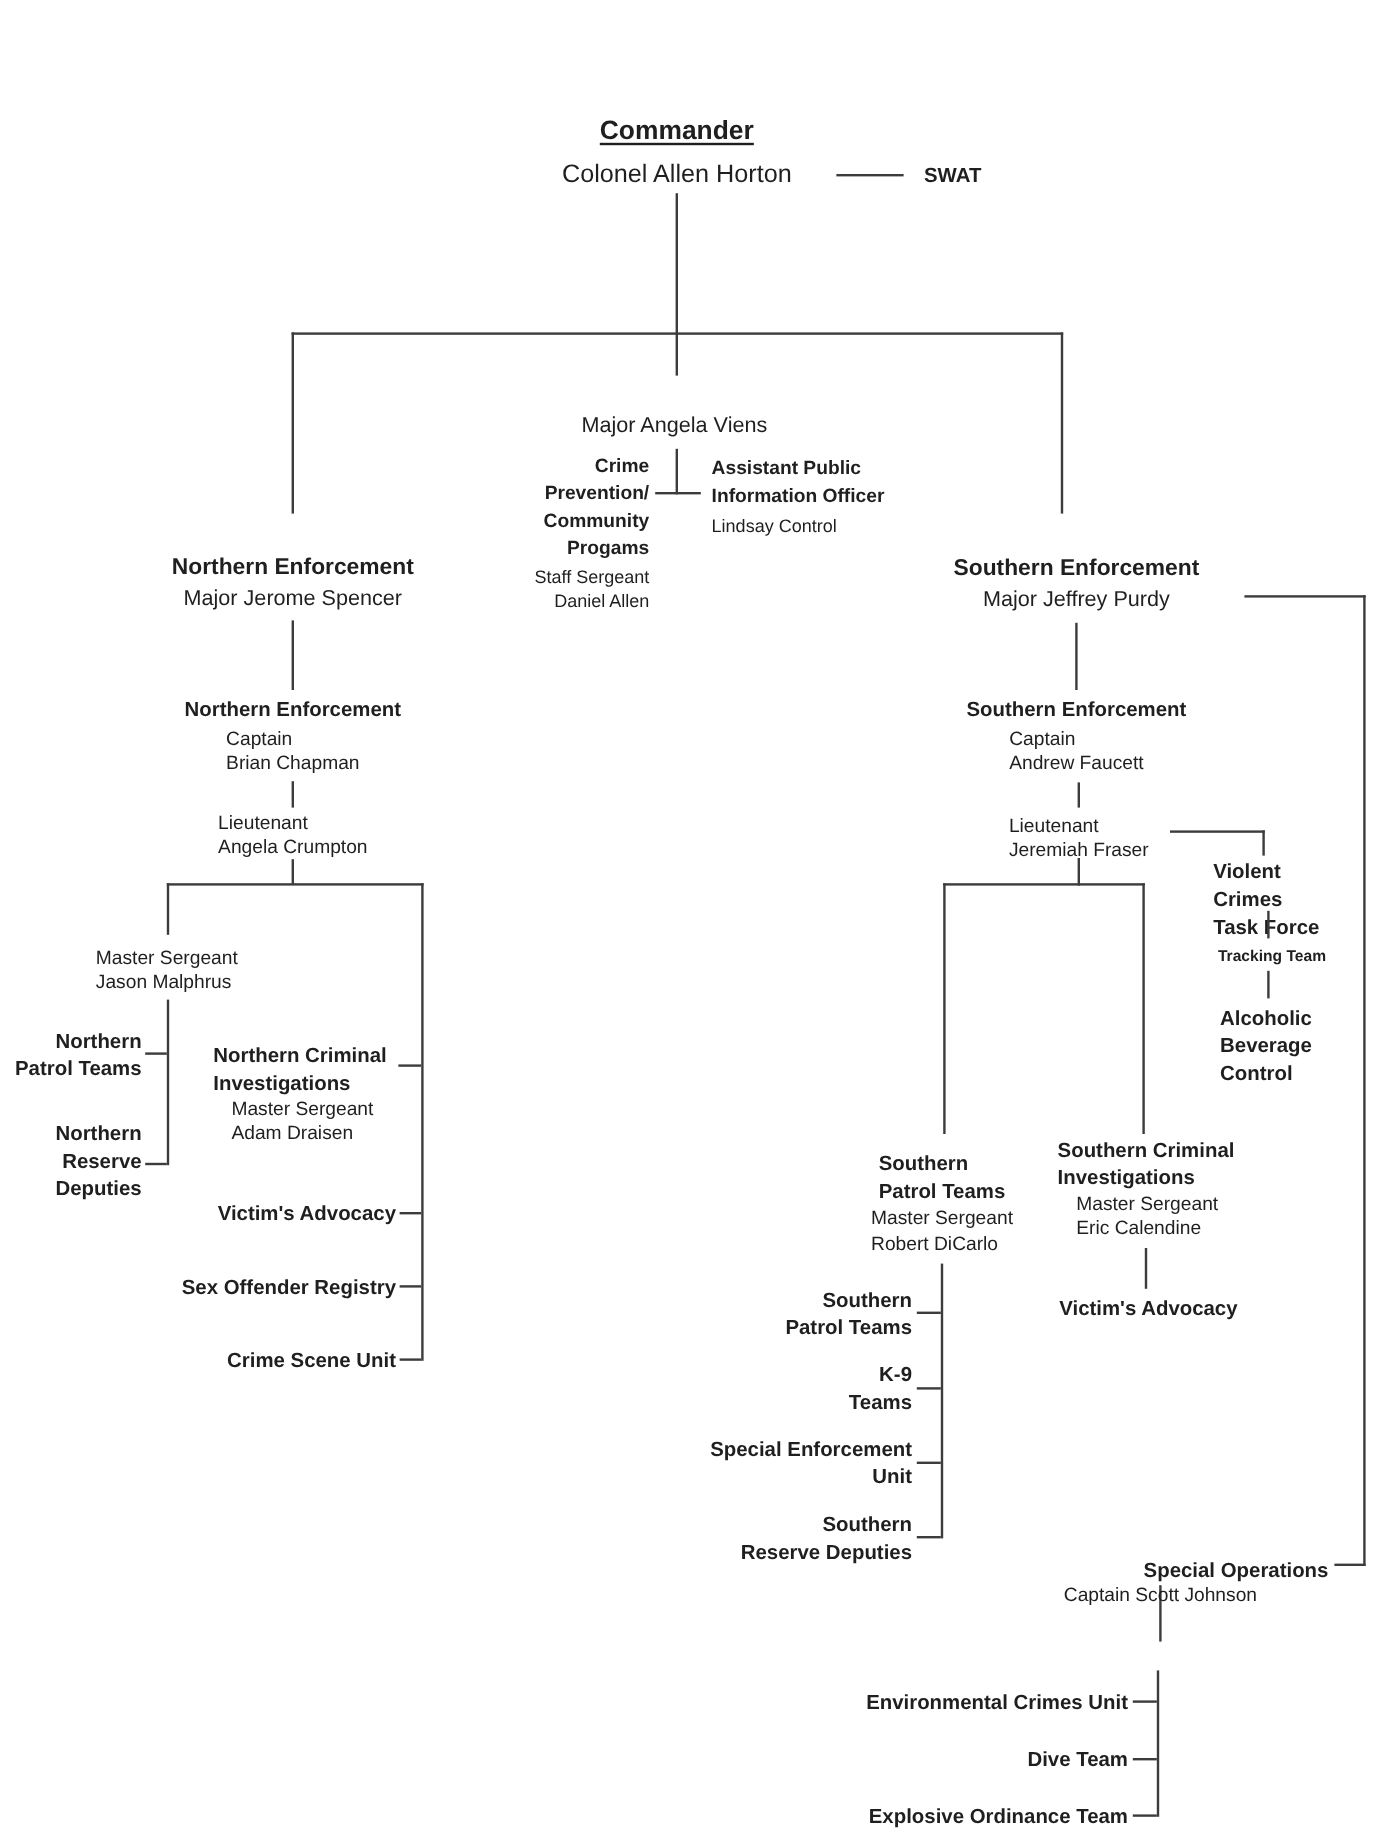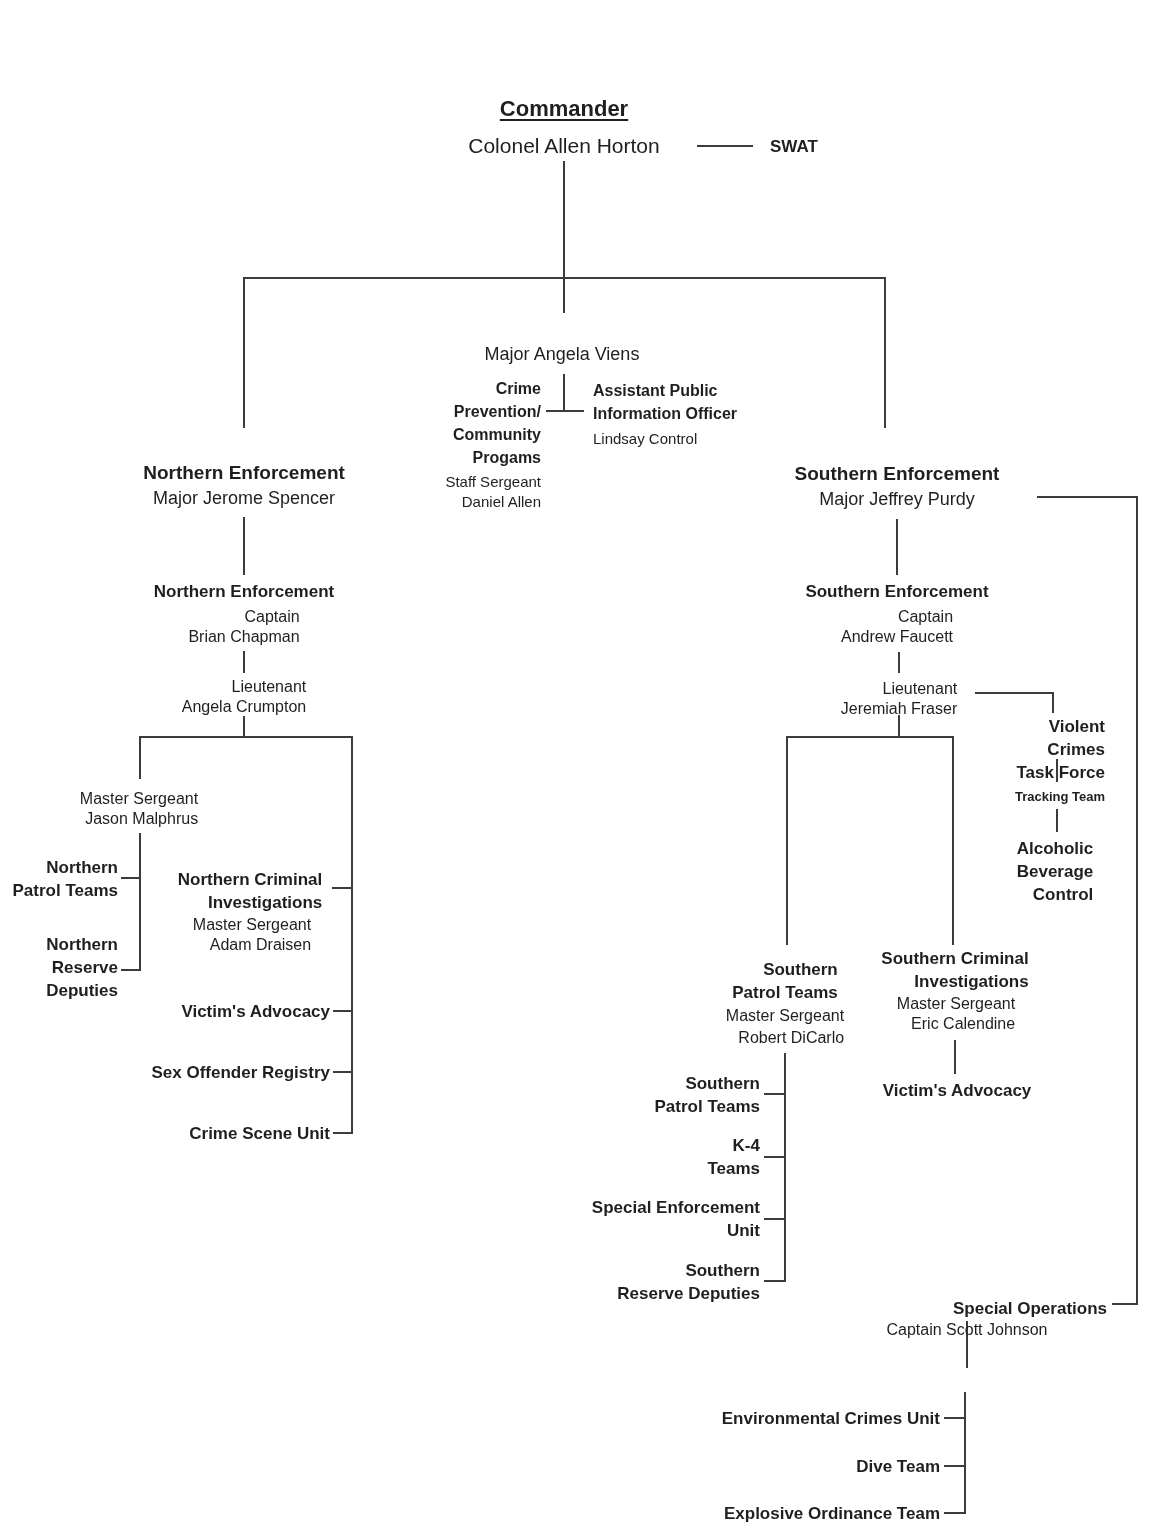--- a/index.html
+++ b/index.html
@@ -1,21 +1,21 @@
 <!DOCTYPE html>
 <html><head>
 <meta charset="utf-8">
 <style>
   html,body{margin:0;padding:0;background:#ffffff;}
   #canvas{
     position:relative;width:1152px;height:1536px;background:#ffffff;overflow:hidden;
     font-family:"Liberation Sans","DejaVu Sans",sans-serif;color:#1f1f1f;
   }
   .t{position:absolute;white-space:pre-line;line-height:23px;}
-  .c{transform:translateX(-50%);text-align:right;}
+  .c{transform:translateX(-50%);text-align:left;}
   .r{text-align:right;}
   .b{font-weight:bold;}
   .u{text-decoration:underline;text-underline-offset:3px;}
   .hl{position:absolute;height:2px;background:#3c3c3c;}
   .vl{position:absolute;width:2px;background:#3c3c3c;}
 </style>
 </head>
 <body>
 
 <div id="canvas">
@@ -111,21 +111,21 @@
 
   <div class="t c b" style="left:785px;top:958px;font-size:17px">Southern
 Patrol Teams</div>
   <div class="t c" style="left:785px;top:1005px;font-size:16px;line-height:22px">Master Sergeant
 Robert DiCarlo</div>
   <div class="vl" style="left:784px;top:1053px;height:229px"></div>
   <div class="hl" style="left:764px;top:1093px;width:20px"></div>
   <div class="t r b" style="right:392px;top:1072px;font-size:17px">Southern
 Patrol Teams</div>
   <div class="hl" style="left:764px;top:1156px;width:20px"></div>
-  <div class="t r b" style="right:392px;top:1134px;font-size:17px">K-4
+  <div class="t r b" style="right:392px;top:1134px;font-size:17px">K-9
 Teams</div>
   <div class="hl" style="left:764px;top:1218px;width:20px"></div>
   <div class="t r b" style="right:392px;top:1196px;font-size:17px">Special Enforcement
 Unit</div>
   <div class="hl" style="left:764px;top:1280px;width:20px"></div>
   <div class="t r b" style="right:392px;top:1259px;font-size:17px">Southern
 Reserve Deputies</div>
 
   <div class="t c b" style="left:955px;top:947px;font-size:17px">Southern Criminal
 Investigations</div>

